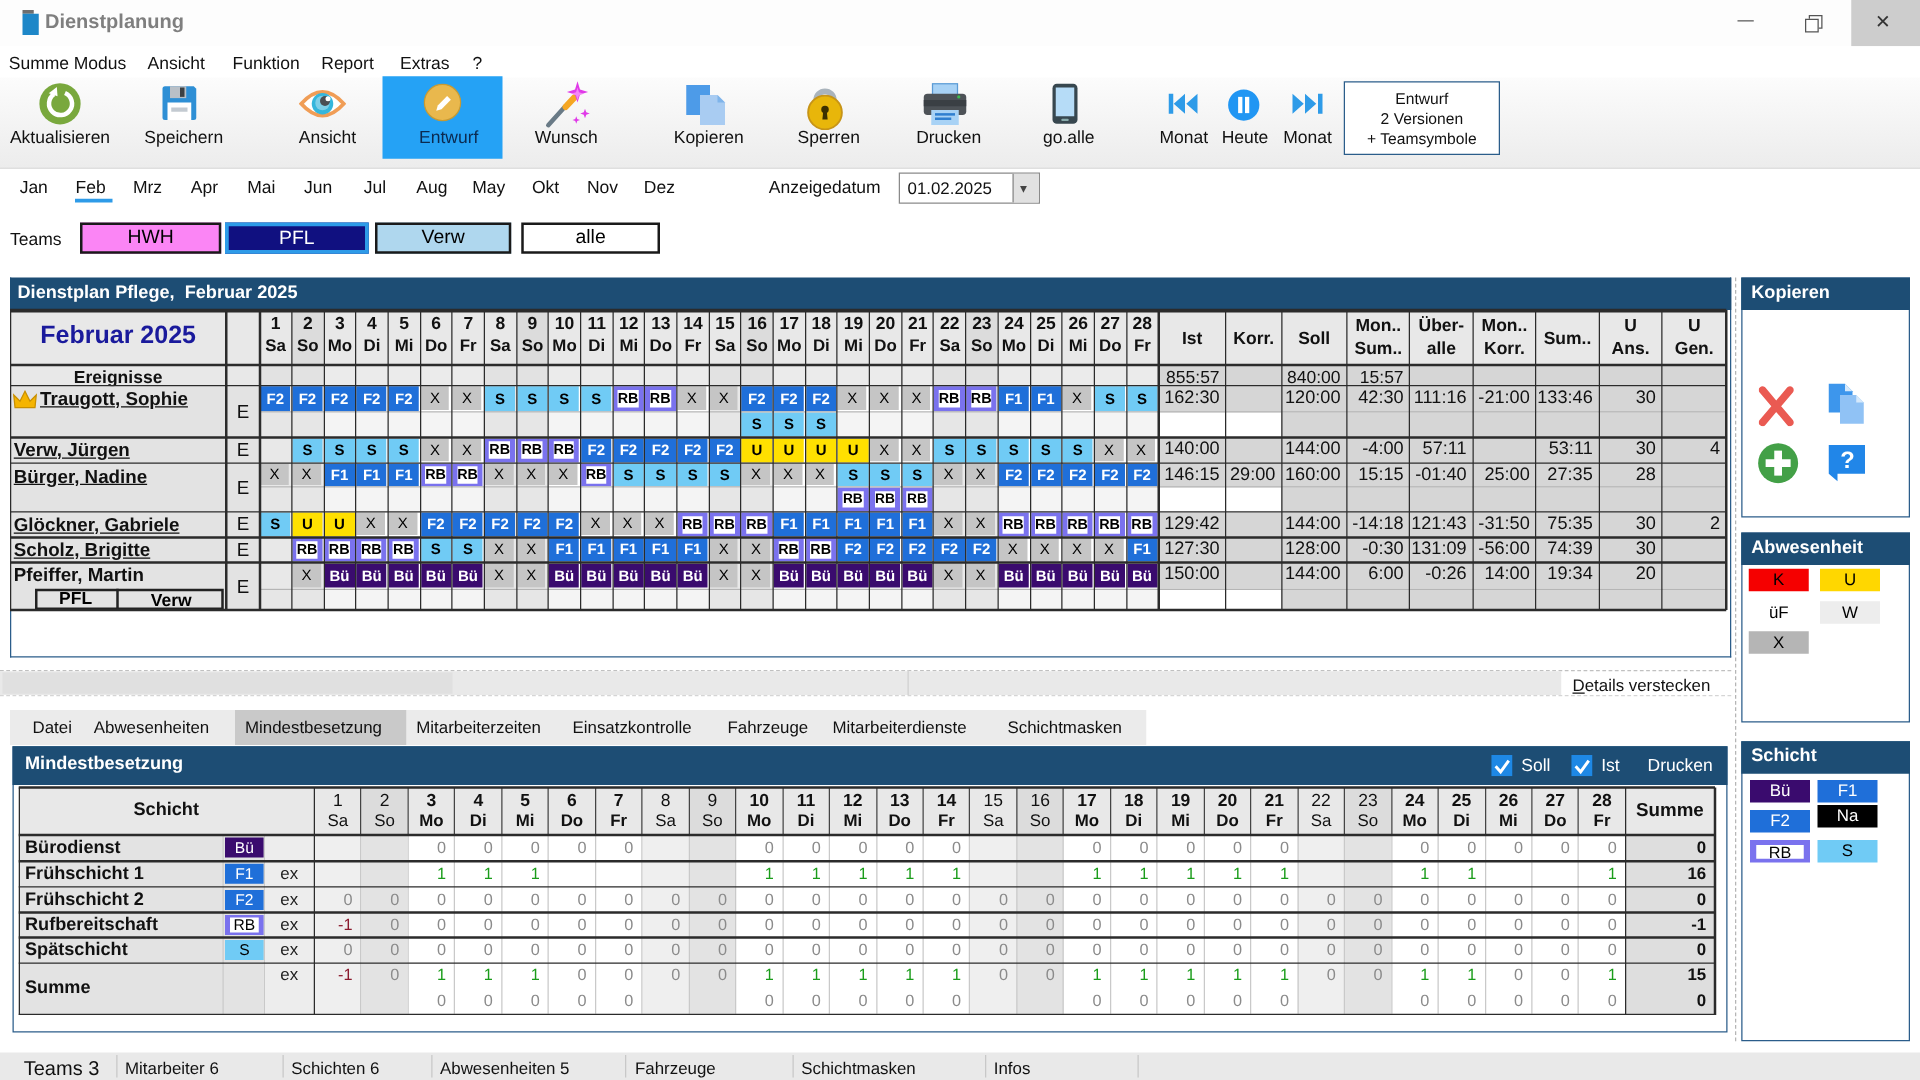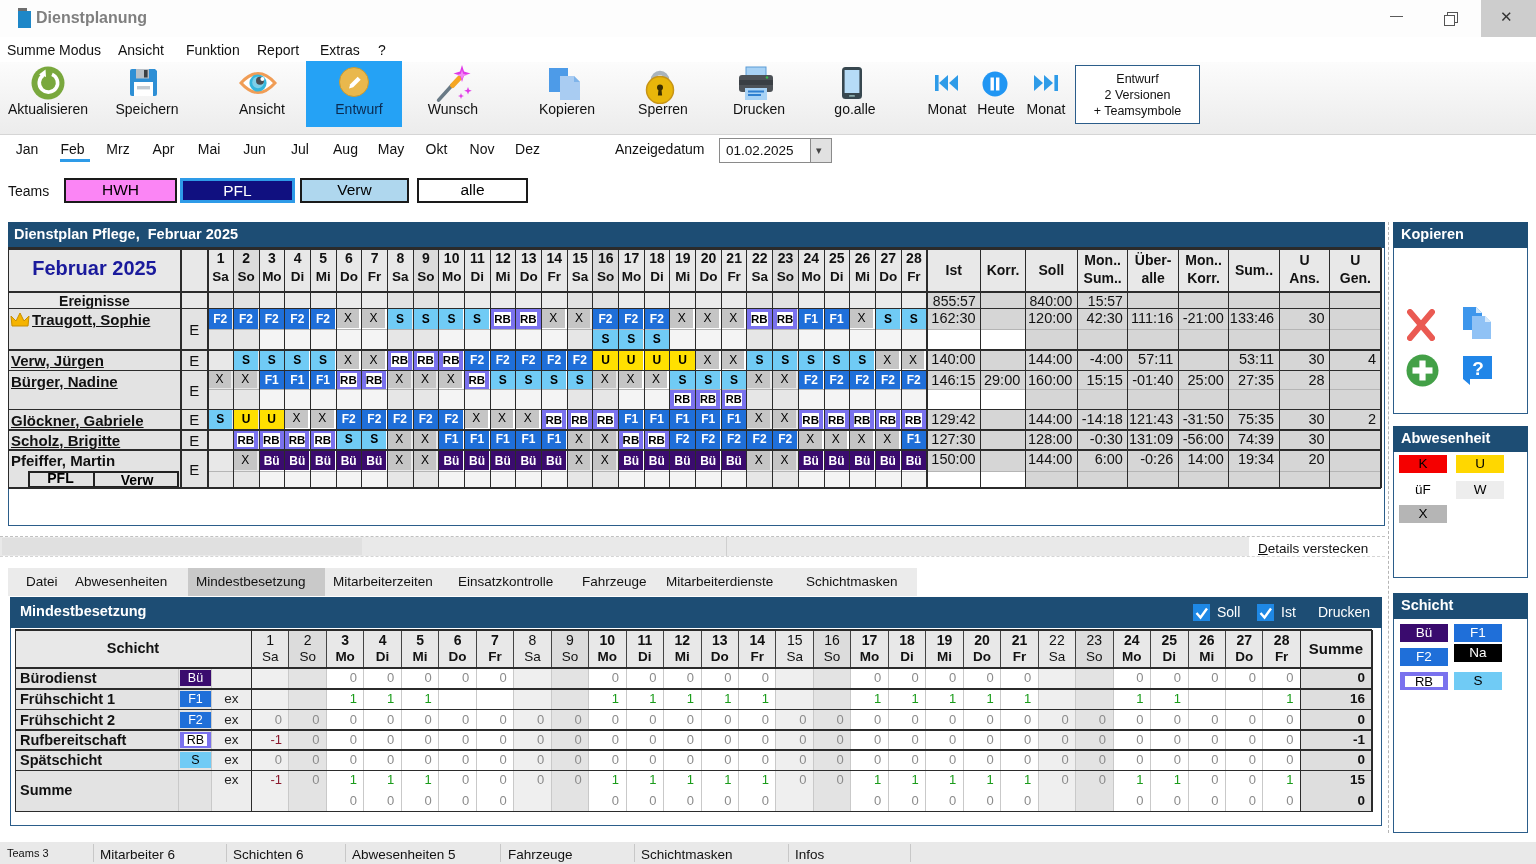--- a/index.html
+++ b/index.html
@@ -1551,21 +1551,21 @@
 <div class="abs" style="left:1401px;top:597px;white-space:nowrap;font-size:14.5px;font-weight:bold;color:#fff;">Schicht</div>
 <div class="abs" style="left:1400px;top:624px;width:48px;height:18px;background:#3a0b6e;color:#fff;font-size:13.5px;text-align:center;line-height:17px;">Bü</div>
 <div class="abs" style="left:1454px;top:624px;width:48px;height:18px;background:#1f6fd9;color:#fff;font-size:13.5px;text-align:center;line-height:17px;">F1</div>
 <div class="abs" style="left:1400px;top:648px;width:48px;height:18px;background:#1f6fd9;color:#fff;font-size:13.5px;text-align:center;line-height:17px;">F2</div>
 <div class="abs" style="left:1454px;top:644px;width:48px;height:18px;background:#000;color:#fff;font-size:13.5px;text-align:center;line-height:17px;">Na</div>
 <div class="abs" style="left:1400px;top:672px;width:48px;height:18px;background:#7a72ee;"></div>
 <div class="abs" style="left:1405px;top:675.5px;width:38px;height:11.5px;background:#fff;color:#000;font-size:13px;text-align:center;line-height:11px;">RB</div>
 <div class="abs" style="left:1454px;top:672px;width:48px;height:18px;background:#70cbf5;color:#000;font-size:13.5px;text-align:center;line-height:17px;">S</div>
 <div class="abs" style="left:1388px;top:222px;width:1px;height:611px;border-left:1px dashed #b5b5b5;"></div>
 <div class="abs" style="left:0px;top:842px;width:1536px;height:22px;background:#e9e9e9;"></div>
-<div class="abs" style="left:7px;top:847px;white-space:nowrap;font-size:11px;color:#111;">Teams 3</div>
+<div class="abs" style="left:19px;top:847px;white-space:nowrap;font-size:16px;color:#111;">Teams 3</div>
 <div class="abs" style="left:100px;top:847px;white-space:nowrap;font-size:13.5px;color:#111;">Mitarbeiter 6</div>
 <div class="abs" style="left:233px;top:847px;white-space:nowrap;font-size:13.5px;color:#111;">Schichten 6</div>
 <div class="abs" style="left:352px;top:847px;white-space:nowrap;font-size:13.5px;color:#111;">Abwesenheiten 5</div>
 <div class="abs" style="left:508px;top:847px;white-space:nowrap;font-size:13.5px;color:#111;">Fahrzeuge</div>
 <div class="abs" style="left:641px;top:847px;white-space:nowrap;font-size:13.5px;color:#111;">Schichtmasken</div>
 <div class="abs" style="left:795px;top:847px;white-space:nowrap;font-size:13.5px;color:#111;">Infos</div>
 <div class="abs" style="left:93px;top:844px;width:1px;height:18px;background:#c8c8c8;"></div>
 <div class="abs" style="left:226px;top:844px;width:1px;height:18px;background:#c8c8c8;"></div>
 <div class="abs" style="left:345px;top:844px;width:1px;height:18px;background:#c8c8c8;"></div>
 <div class="abs" style="left:500px;top:844px;width:1px;height:18px;background:#c8c8c8;"></div>

